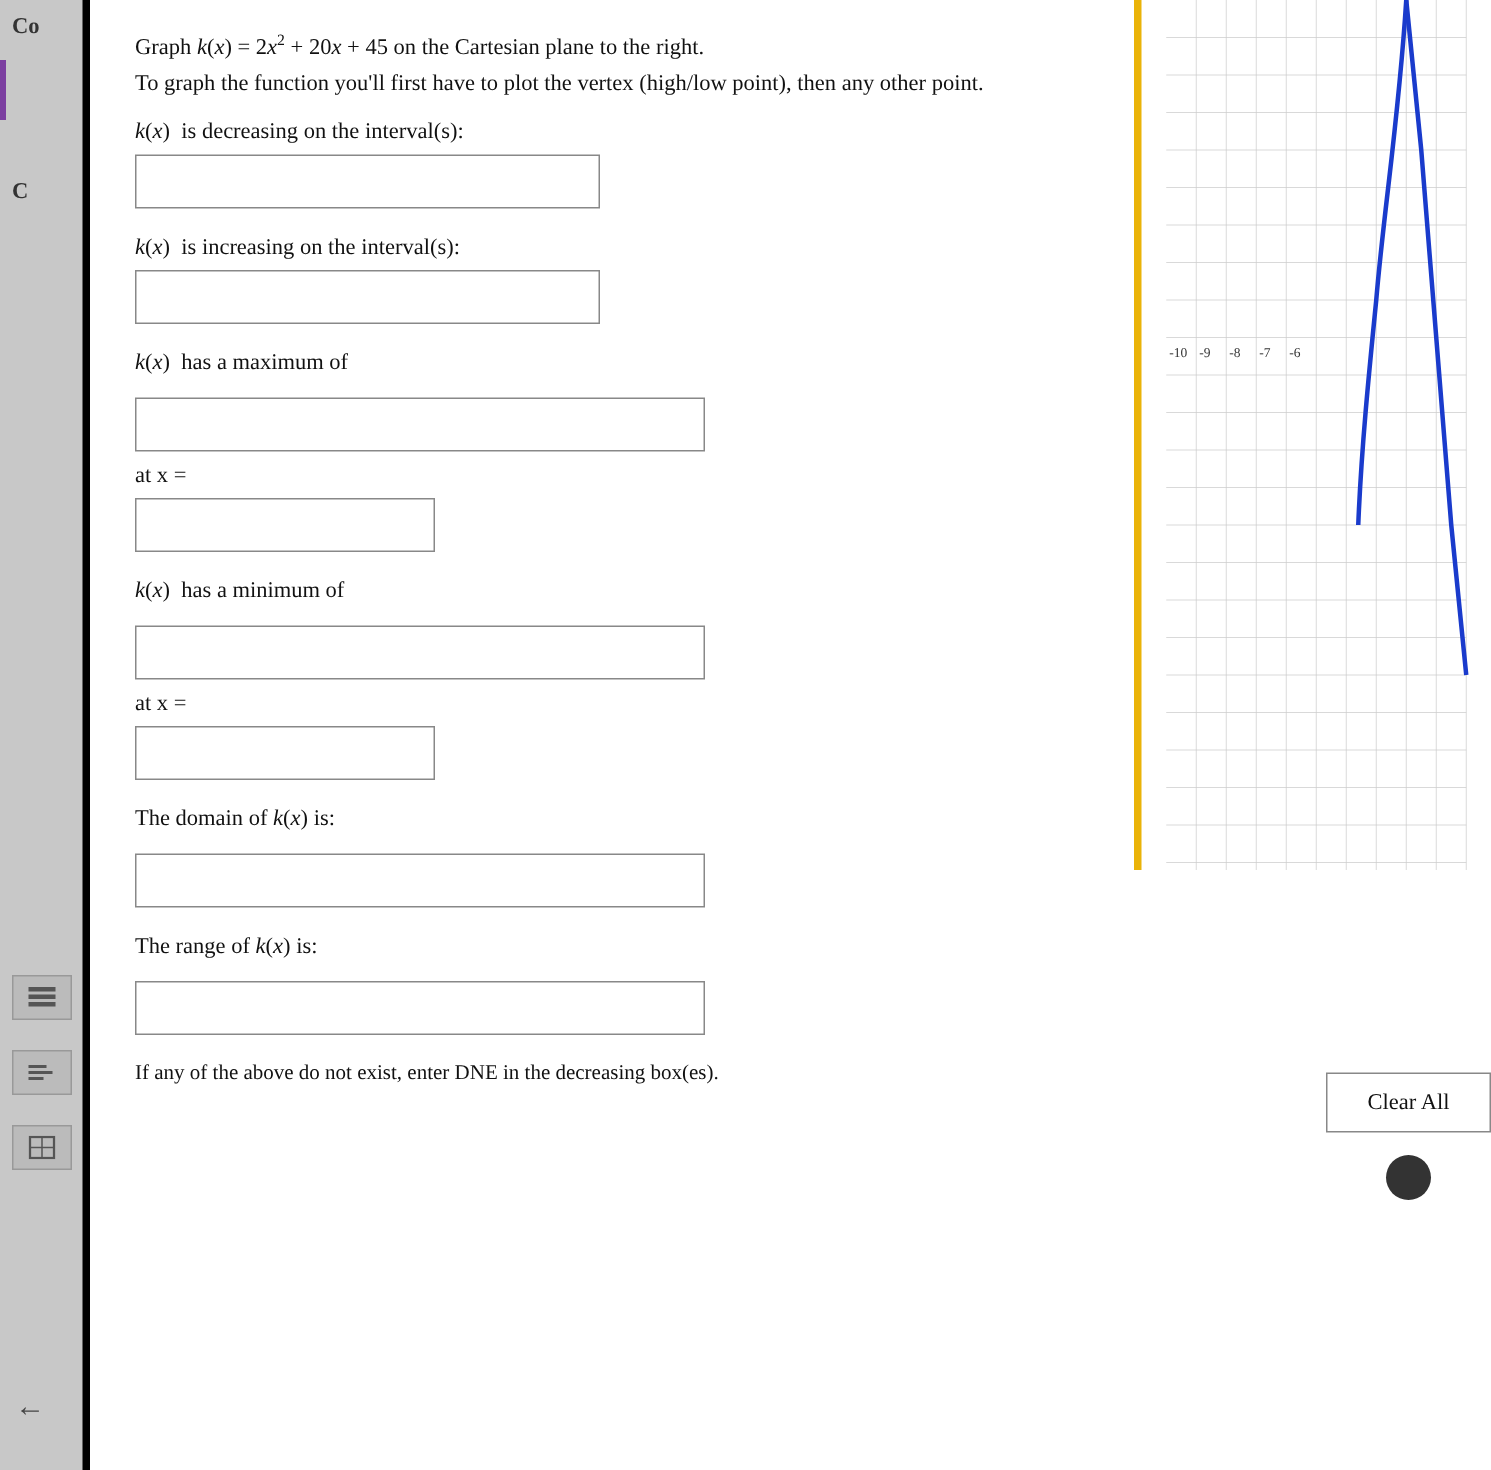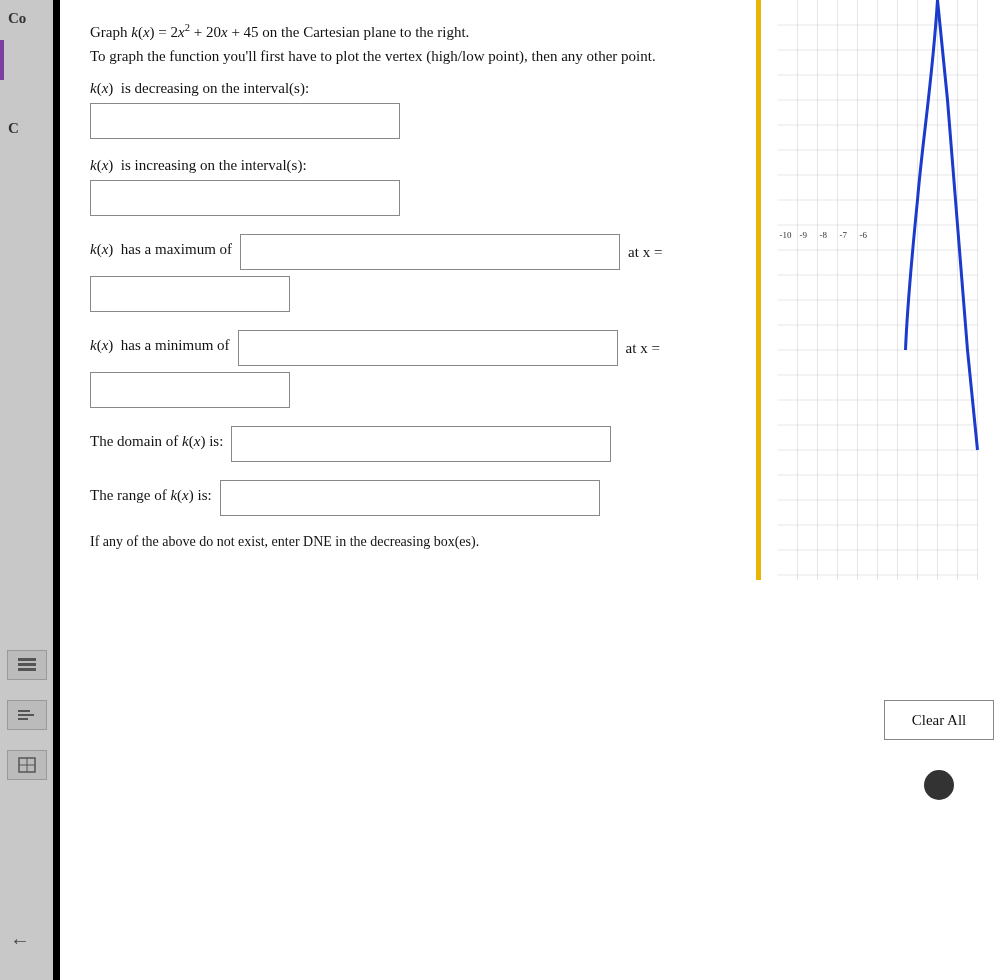--- a/index.html
+++ b/index.html
@@ -17,21 +17,21 @@
     }
 
     .sidebar {
       width: 60px;
       background: #c8c8c8;
       min-height: 980px;
       display: flex;
       flex-direction: column;
       align-items: center;
       padding-top: 10px;
-      border-right: 7px solid #000000;
+      border-right: 5px solid #000000;
       position: relative;
     }
 
     .sidebar-accent {
       width: 4px;
       height: 40px;
       background: #7c3fa0;
       position: absolute;
       left: 0;
       top: 40px;
@@ -113,23 +113,24 @@
     .input-box {
       border: 1px solid #888;
       height: 36px;
       width: 310px;
       background: white;
       display: inline-block;
     }
 
     .input-row {
       display: flex;
-      align-items: center;
+      align-items: flex-start;
       gap: 8px;
       flex-wrap: wrap;
+      flex-direction: column;
     }
 
     .input-box-wide {
       border: 1px solid #888;
       height: 36px;
       width: 380px;
       background: white;
       display: inline-block;
     }
 
@@ -162,21 +163,21 @@
       position: absolute;
       top: 0;
       left: 0;
       width: 100%;
       height: 100%;
     }
 
     .clear-all-btn {
       position: absolute;
       right: 0;
-      bottom: 240px;
+      bottom: 225px;
       width: 110px;
       height: 40px;
       background: white;
       border: 1px solid #888;
       font-size: 15px;
       color: #111;
       cursor: pointer;
       display: flex;
       align-items: center;
       justify-content: center;

